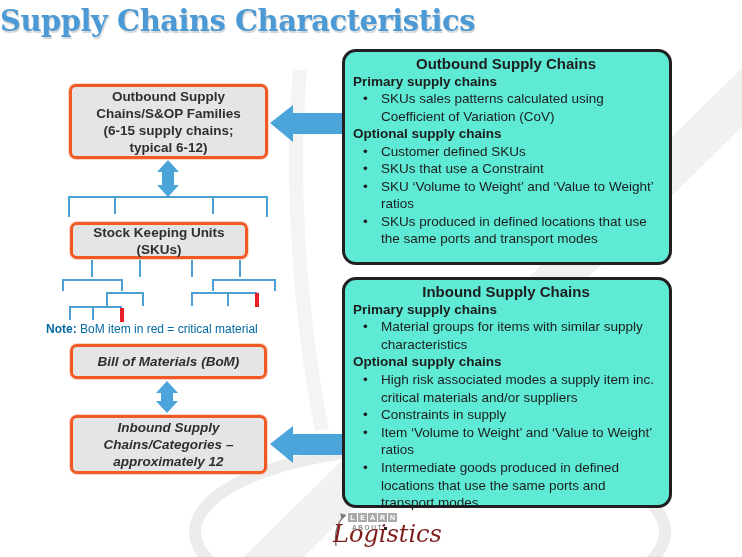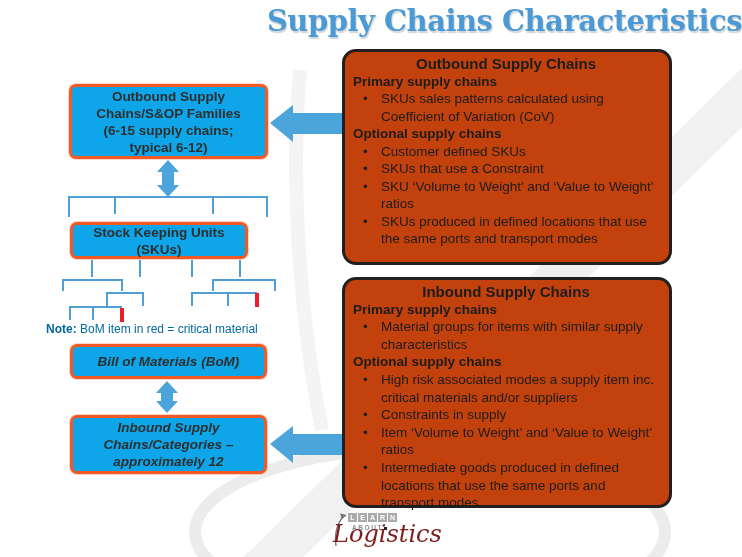--- a/index.html
+++ b/index.html
@@ -2,45 +2,45 @@
 <html><head>
 <meta charset="utf-8">
 <style>
   html,body { margin:0; padding:0; background:#ffffff; }
   .canvas {
     position:relative; width:742px; height:557px; overflow:hidden;
     background:#ffffff; font-family:"Liberation Sans", sans-serif;
   }
   svg.layer { position:absolute; left:0; top:0; width:742px; height:557px; pointer-events:none; }
   .title {
-    position:absolute; left:0; right:0; top:4px; margin:0; text-align:right;
+    position:absolute; left:0; right:0; top:4px; margin:0; text-align:left;
     font-family:"DejaVu Serif", serif; font-weight:800; font-size:29px; letter-spacing:-0.5px;
     color:#4b9ad5; text-shadow:1px 2px 1px rgba(110,110,110,0.30);
   }
   
   .lbox {
     position:absolute; box-sizing:border-box;
-    background:#0ea5e9; border:3px solid #f15a24; border-radius:7px;
+    background:#e5e5e5; border:3px solid #f15a24; border-radius:7px;
     display:flex; align-items:center; justify-content:center; text-align:center;
     font-weight:bold; font-size:13.5px; line-height:17px; color:#2f2f2f;
     white-space:pre-line; box-shadow:0 0 0 1px rgba(241,90,36,0.25);
   }
   #box-outbound { left:69px; top:84px;  width:199px; height:75px; }
   #box-sku      { left:70px; top:222px; width:178px; height:37px; }
   #box-bom      { left:70px; top:344px; width:197px; height:35px;font-style:italic; }
   #box-inbound  { left:70px; top:415px; width:197px; height:59px;font-style:italic; }
   .note {
     position:absolute; left:46px; top:322px; width:240px;
     font-size:12px; color:#0369a1; white-space:nowrap;
   }
   .note b { font-weight:bold; }
   
   .rbox {
     position:absolute; box-sizing:border-box; width:330px;
-    background:#c2410c; border:3px solid #211f1f; border-radius:14px;
+    background:#5eead4; border:3px solid #211f1f; border-radius:14px;
     color:#1d1d1d; font-size:13.5px; padding:3px 8px 0 6px;
   }
   #panel-outbound { left:342px; top:49px;  height:216px; }
   #panel-inbound  { left:342px; top:277px; height:231px; }
   #panel-outbound .line, #panel-outbound .rtitle { line-height:17.5px; }
   #panel-inbound  .line, #panel-inbound  .rtitle { line-height:17.6px; }
   .rtitle { text-align:center; font-weight:bold; font-size:15px; }
   .rhead  { font-weight:bold; padding-left:2px; }
   .bullet { position:relative; padding-left:30px; }
   .bullet::before { content:"\2022"; position:absolute; left:12px; top:0; }

